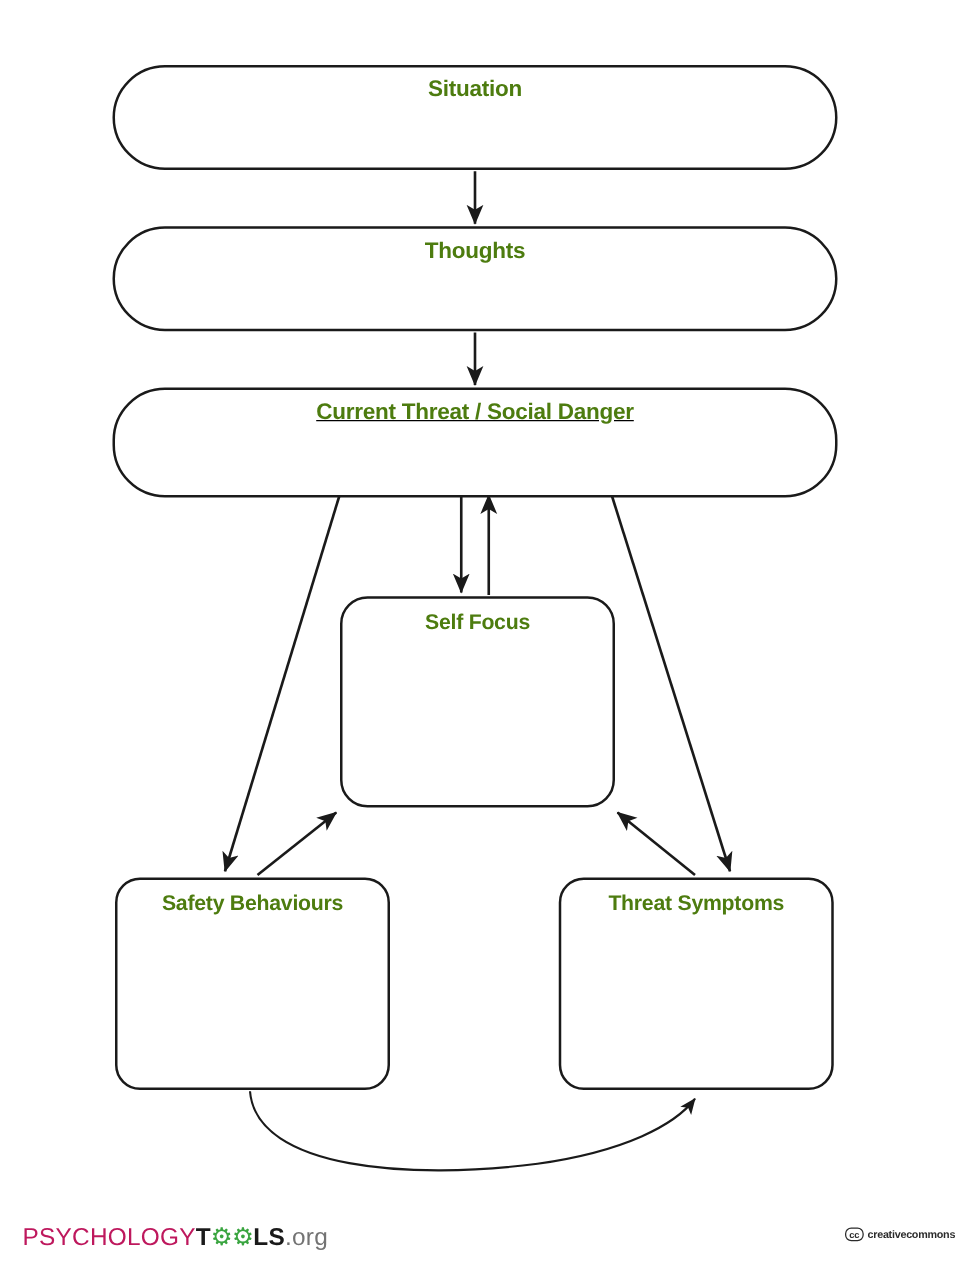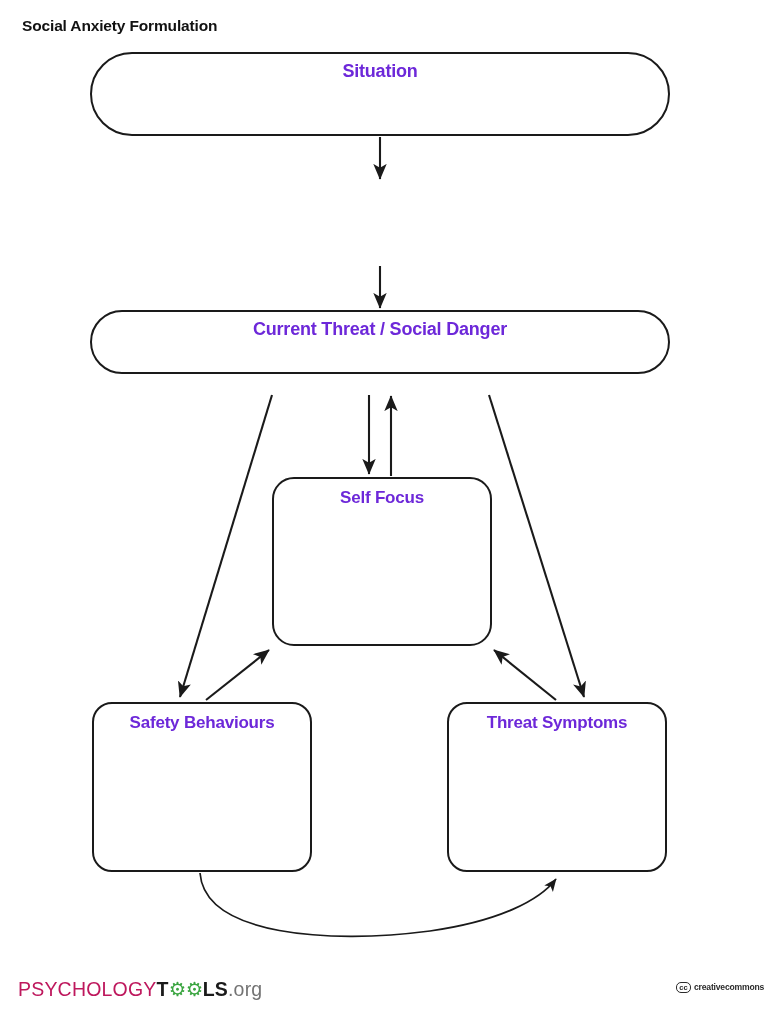--- a/index.html
+++ b/index.html
@@ -50,21 +50,21 @@
   .node {
     position: absolute;
     background: #ffffff;
     border: 2.2px solid #1a1a1a;
     display: flex;
     justify-content: center;
     align-items: flex-start;
   }
   .node .node-label {
     font-weight: bold;
-    color: #6d28d9;
+    color: #4d7c0f;
     letter-spacing: -0.2px;
     white-space: nowrap;
   }
 
   .node-wide {
     border-radius: 42px;
   }
   .node-wide .node-label {
     font-size: 18px;
     margin-top: 7px;
@@ -81,21 +81,21 @@
   .node-bottom {
     border-radius: 20px;
   }
   .node-bottom .node-label {
     font-size: 17px;
     margin-top: 9px;
   }
 
   #node-situation      { left: 90px;  top: 52px;  width: 580px; height: 84px; }
   #node-thoughts       { left: 90px;  top: 181px; width: 580px; height: 84px; }
-  #node-threat         { left: 90px;  top: 310px; width: 580px; height: 64px; }
+  #node-threat         { left: 90px;  top: 310px; width: 580px; height: 88px; text-decoration: underline; }
   #node-selffocus      { left: 272px; top: 477px; width: 220px; height: 169px; }
   #node-safety         { left: 92px;  top: 702px; width: 220px; height: 170px; }
   #node-anxiety        { left: 447px; top: 702px; width: 220px; height: 170px; }
 
   
   .footer {
     position: absolute;
     left: 0;
     top: 975px;
     width: 768px;
@@ -146,21 +146,20 @@
     color: #2b2b2b;
     letter-spacing: -0.2px;
     font-family: "Liberation Sans", "DejaVu Sans", sans-serif;
   }
 </style>
 </head>
 <body>
 
 <div id="worksheet">
 
-  <div class="page-title">Social Anxiety Formulation</div>
 
   <svg class="arrow-layer" viewBox="0 0 768 1024" width="768" height="1024">
     <defs>
       <marker id="ah" markerWidth="10" markerHeight="10" refX="7.2" refY="3.6" orient="auto" markerUnits="strokeWidth">
         <path d="M0,0.4 L7.6,3.6 L0,6.8 L1.9,3.6 Z" fill="#1a1a1a"></path>
       </marker>
     </defs>
 
     <line x1="380" y1="137" x2="380" y2="179" stroke="#1a1a1a" stroke-width="2.1" marker-end="url(#ah)"></line>
 
@@ -178,20 +177,23 @@
 
     <line x1="556" y1="700" x2="494" y2="650" stroke="#1a1a1a" stroke-width="2.1" marker-end="url(#ah)"></line>
 
     <path d="M 200 873 C 205 936, 330 944, 430 931 C 500 921, 540 900, 556 879" fill="none" stroke="#1a1a1a" stroke-width="1.7" marker-end="url(#ah)"></path>
   </svg>
 
   <div class="node node-wide" id="node-situation">
     <span class="node-label">Situation</span>
   </div>
 
+  <div class="node node-wide" id="node-thoughts">
+    <span class="node-label">Thoughts</span>
+  </div>
 
   <div class="node node-wide" id="node-threat">
     <span class="node-label">Current Threat / Social Danger</span>
   </div>
 
   <div class="node node-bottom" id="node-safety">
     <span class="node-label">Safety Behaviours</span>
   </div>
 
   <div class="node node-mid" id="node-selffocus">

